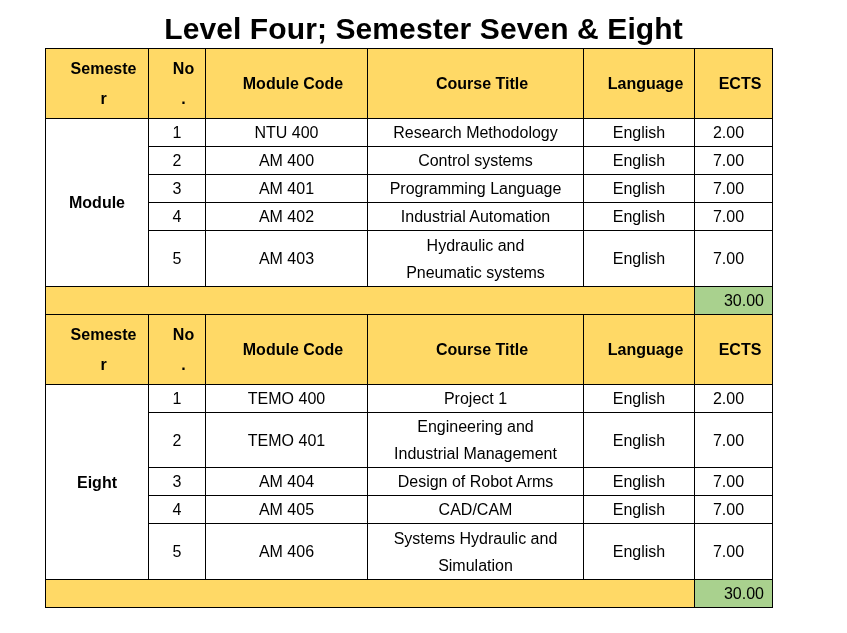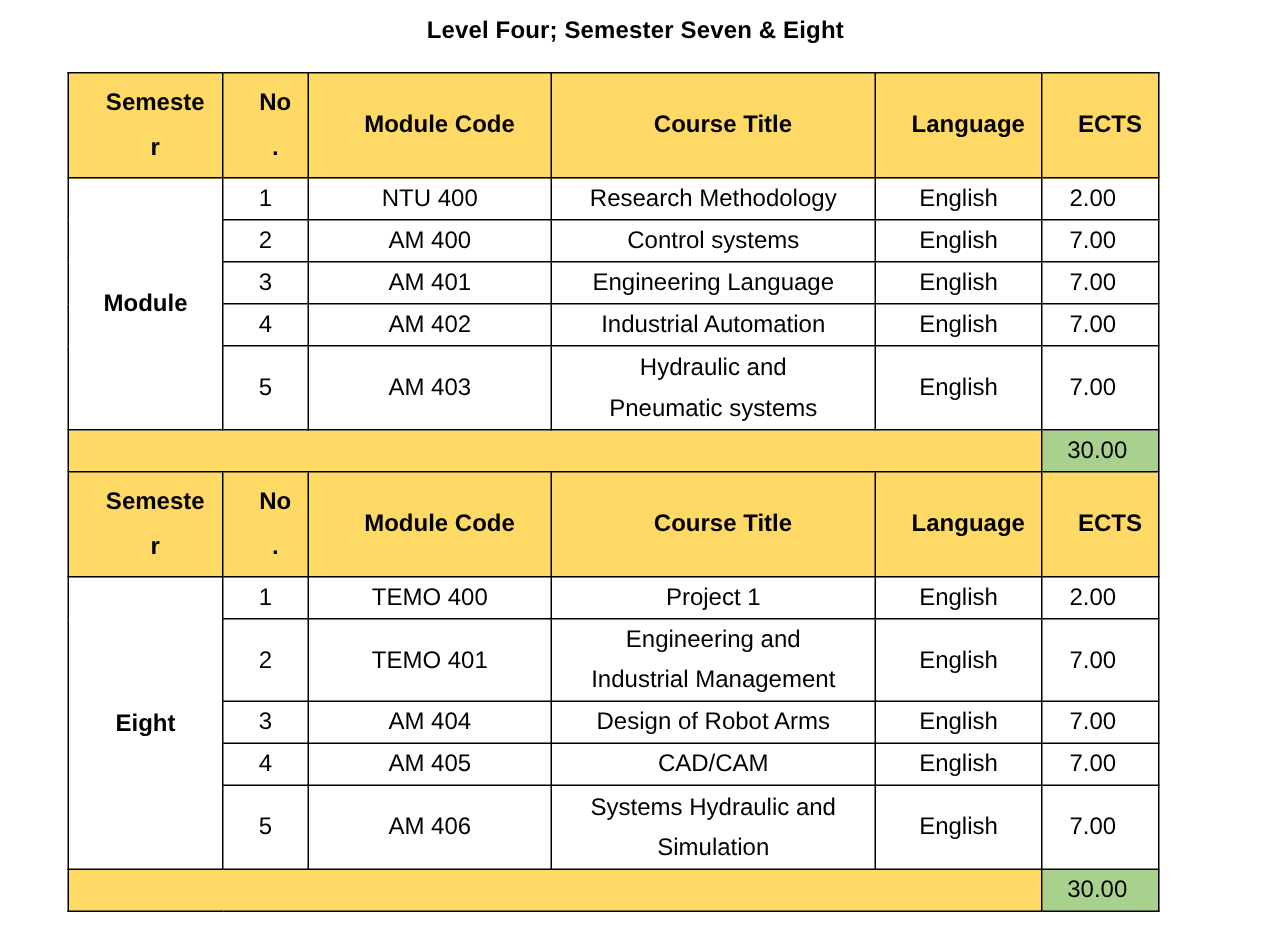--- a/index.html
+++ b/index.html
@@ -1,23 +1,23 @@
 <!DOCTYPE html>
 <html><head>
 <meta charset="utf-8">
 <style>
   html, body { margin: 0; padding: 0; background: #ffffff; }
   body { width: 847px; height: 633px; position: relative; font-family: "Liberation Sans", "DejaVu Sans", sans-serif; color: #000; }
-  .title { position: absolute; left: 0; top: 12px; width: 847px; text-align: center; font-size: 16px; font-weight: bold; letter-spacing: 0.1px; }
+  .title { position: absolute; left: 0; top: 12px; width: 847px; text-align: center; font-size: 30px; font-weight: bold; letter-spacing: 0.1px; }
   table { position: absolute; left: 45px; border-collapse: collapse; table-layout: fixed; }
   td, th { border: 1px solid #000; text-align: center; vertical-align: middle; font-size: 16px; padding: 0 4px; line-height: 27px; }
   th { background: #ffd966; font-weight: bold; line-height: 30px; padding-left: 17px; }
   .sem { font-weight: bold; }
   .total-row td { background: #ffd966; height: 27px; }
-  .total-row td.total { background: #a9d18e; padding-right: 8px; }
+  .total-row td.total { background: #a9d18e; text-align: right; padding-right: 8px; }
   td.ects { padding-right: 14px; }
 </style>
 </head>
 <body>
 
 <div class="title">Level Four; Semester Seven &amp; Eight</div>
 
 <table id="tbl" style="top:48px;">
   <colgroup>
     <col style="width:103px">
@@ -47,21 +47,21 @@
       <tr style="height:28px">
         <td>2</td>
         <td>AM 400</td>
         <td><span>Control systems</span></td>
         <td>English</td>
         <td class="ects">7.00</td>
       </tr>
       <tr style="height:27px">
         <td>3</td>
         <td>AM 401</td>
-        <td><span>Engineering Language</span></td>
+        <td><span>Programming Language</span></td>
         <td>English</td>
         <td class="ects">7.00</td>
       </tr>
       <tr style="height:28px">
         <td>4</td>
         <td>AM 402</td>
         <td><span>Industrial Automation</span></td>
         <td>English</td>
         <td class="ects">7.00</td>
       </tr>

